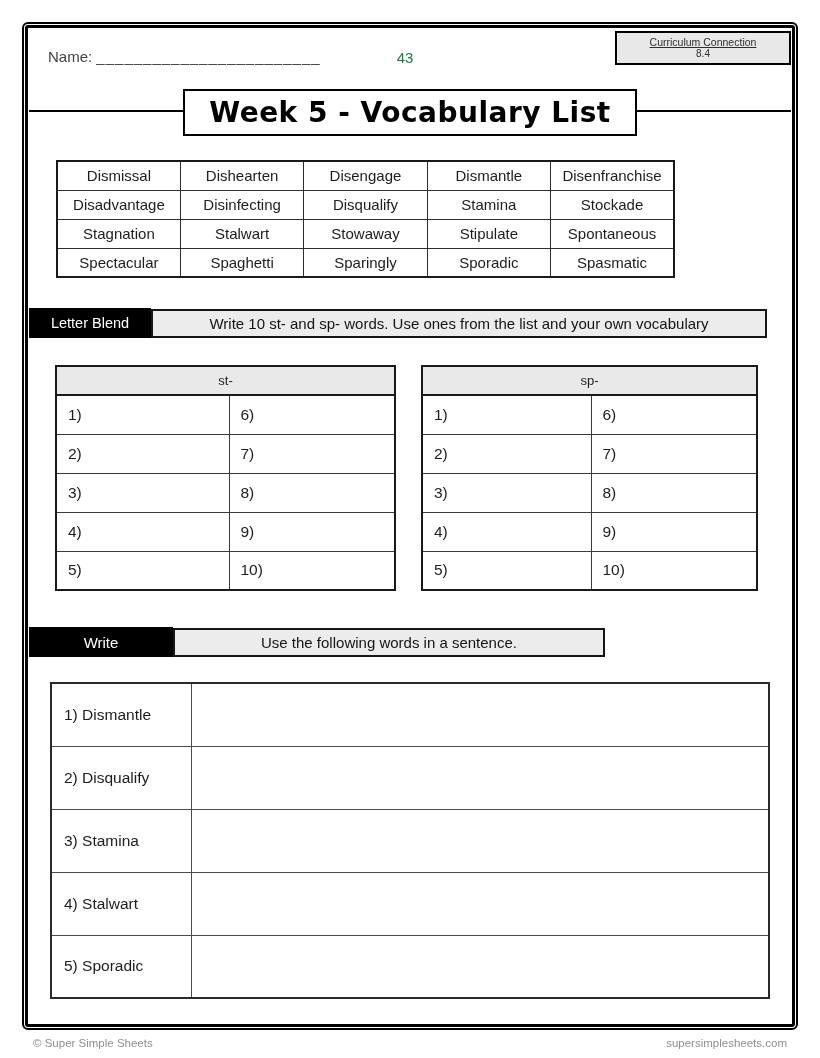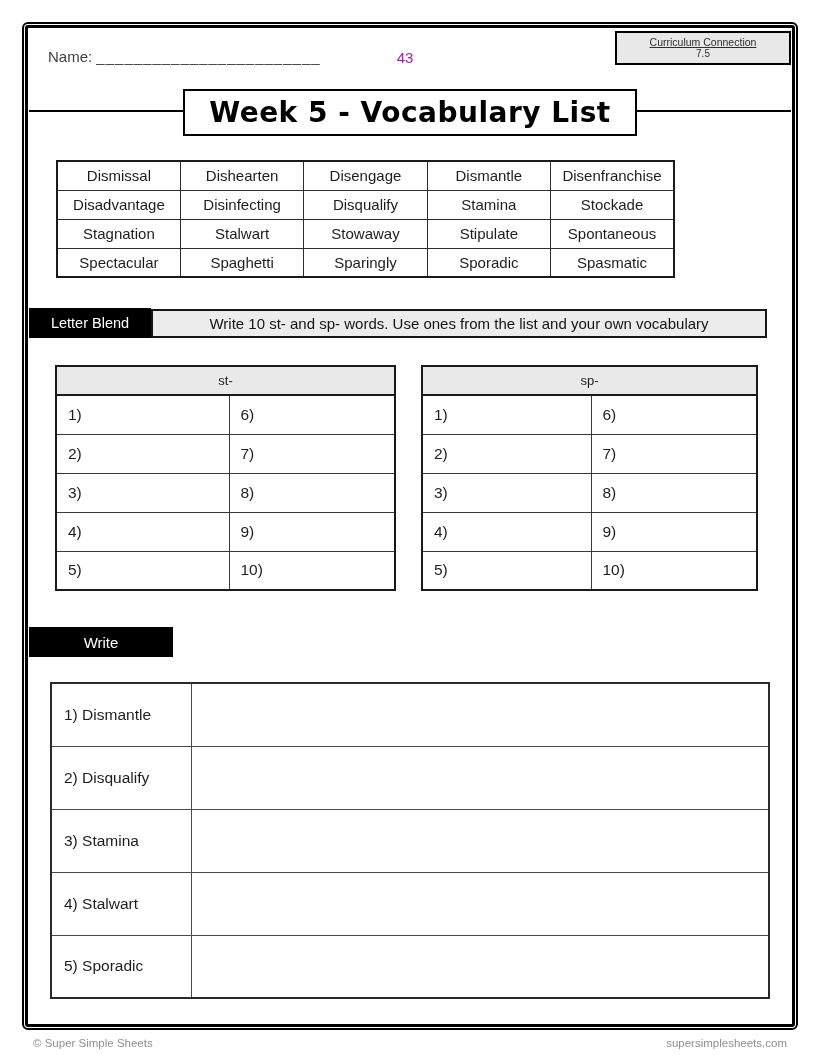--- a/index.html
+++ b/index.html
@@ -9,21 +9,21 @@
   
   .frame{position:absolute;left:22px;top:22px;width:776px;height:1008px;
          border:2px solid #000;border-radius:6px;box-sizing:border-box;}
   .frame-inner{position:absolute;left:1px;top:1px;right:1px;bottom:1px;
          border:3px solid #000;border-radius:3px;}
 
   
   .name-row{position:absolute;left:48px;top:48px;font-size:15px;color:#3f3f3f;white-space:nowrap;}
   .name-blank{letter-spacing:1px;color:#404040;}
   .page-number{position:absolute;left:370px;top:49px;width:70px;text-align:center;
-         font-size:15px;color:#a21caf;}
+         font-size:15px;color:#15803d;}
   .badge{position:absolute;left:615px;top:31px;width:176px;height:34px;background:#e8e8e8;
          border:2px solid #000;box-sizing:border-box;display:flex;flex-direction:column;
          align-items:center;justify-content:center;z-index:3;}
   .badge-line1{font-size:10.5px;color:#2e2e2e;text-decoration:underline;line-height:12px;}
   .badge-line2{font-size:10px;color:#2e2e2e;line-height:12px;}
 
   
   .title-line{position:absolute;left:29px;top:110px;width:762px;border-top:2px solid #000;z-index:1;}
   .title-box{position:absolute;left:183px;top:89px;width:454px;height:47px;background:#fff;
          border:2px solid #000;box-sizing:border-box;display:flex;align-items:center;
@@ -78,21 +78,21 @@
     <div class="frame-inner"></div>
   </div>
 
   <div class="name-row">
     <span>Name:</span>
     <span class="name-blank">________________________</span>
   </div>
   <div class="page-number">43</div>
   <div class="badge">
     <div class="badge-line1">Curriculum Connection</div>
-    <div class="badge-line2">7.5</div>
+    <div class="badge-line2">8.4</div>
   </div>
 
   <div class="title-line"></div>
   <div class="title-box">
     <span>Week 5 - Vocabulary List</span>
   </div>
 
   <table class="vocab">
     <colgroup>
         <col style="width:20%">
@@ -200,20 +200,23 @@
     <tr>
       <td><span>5)</span></td>
       <td><span>10)</span></td>
     </tr>
   </tbody>
     </table>
 
   <div class="section-label wr">
     <span>Write</span>
   </div>
+  <div class="section-instruction wr-i">
+    <span>Use the following words in a sentence.</span>
+  </div>
 
   <table class="sentences">
     <colgroup>
         <col style="width:140px">
         <col>
       </colgroup>
     <tbody>
         <tr>
       <td class="word">1) Dismantle</td>
       <td class="blank"></td>

